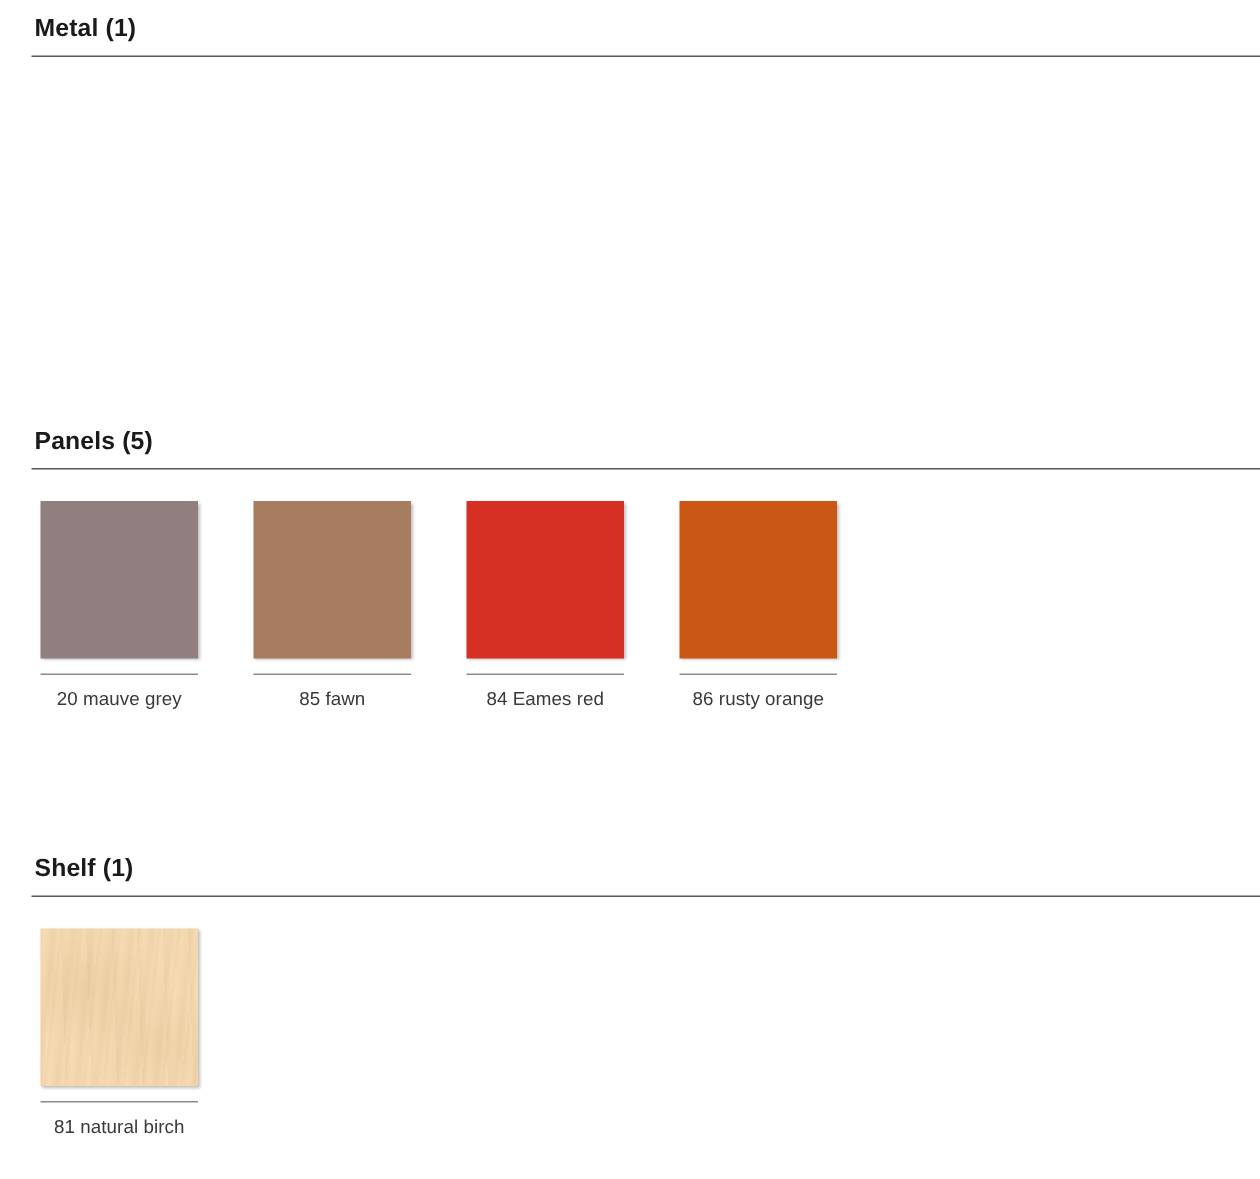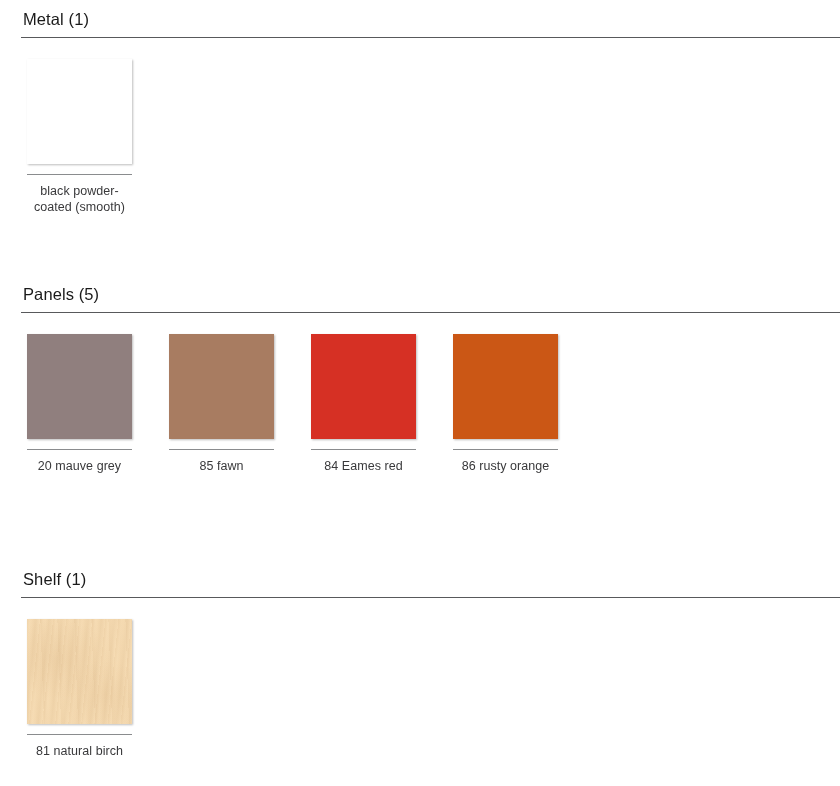--- a/index.html
+++ b/index.html
@@ -26,21 +26,21 @@
   .section {
     position: absolute;
     left: 0;
     width: 840px;
   }
 
   .section-header {
     margin: 0 0 0 21px;
     padding: 0 1px 9px 2px;
     font-size: 16.5px;
-    font-weight: 400;
+    font-weight: 700;
     letter-spacing: 0.1px;
     color: #1a1a1a;
     line-height: 1.1;
   }
 
   .section-rule {
     margin-left: 21px;
     margin-right: 0;
     height: 1px;
     background: #58595b;
@@ -111,30 +111,20 @@
   }
 </style>
 </head>
 <body>
 
 <div class="board">
 
   <div class="section" id="section-metal" style="top:10px;">
     <div class="section-header">Metal (1)</div>
     <div class="section-rule"></div>
-    <div class="swatch-row">
-
-      <div class="swatch-cell">
-        <div class="swatch-chip"></div>
-        <div class="swatch-rule"></div>
-        <div class="swatch-label">black powder-
-coated (smooth)</div>
-      </div>
-
-    </div>
   </div>
 
   <div class="section" id="section-panels" style="top:285px;">
     <div class="section-header">Panels (5)</div>
     <div class="section-rule"></div>
     <div class="swatch-row">
 
 
       <div class="swatch-cell">
         <div class="swatch-chip" style="background-color: rgb(144, 127, 126);"></div>

